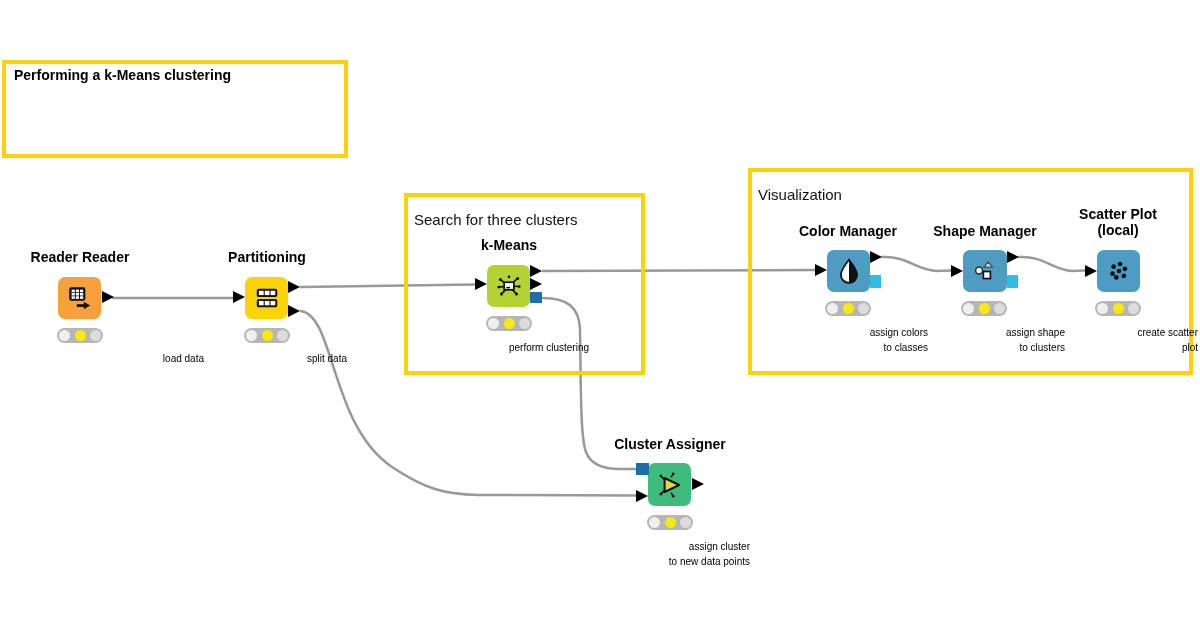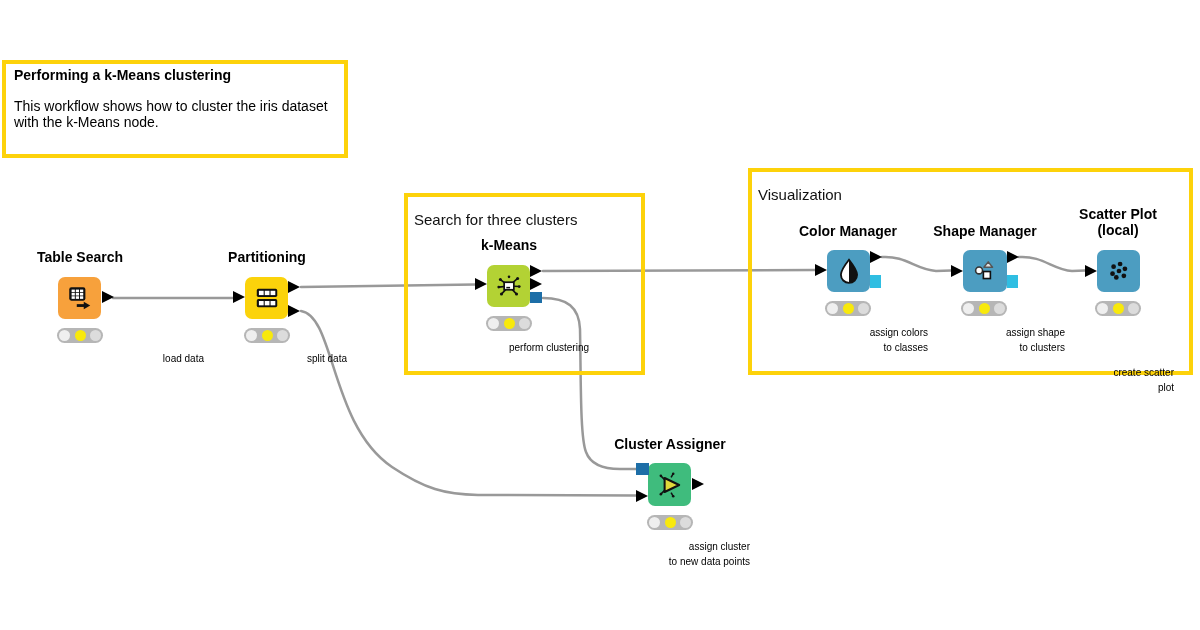--- a/index.html
+++ b/index.html
@@ -40,32 +40,30 @@
     <path class="wire" d="M301 287 L475 284.5"></path>
     <path class="wire" d="M301 311 C335 316 330 425 392 467 C425 489 445 494.5 478 495 L636 495.5"></path>
     <path class="wire" d="M543 271 L815 270"></path>
     <path class="wire" d="M543 298 C567 298 579 307 580 329 C581 378 580 437 586 452 C590 463 601 469 620 469 L636 469"></path>
     <path class="wire" d="M882 257 C906 255.5 916 270 936 271 L951 270.5"></path>
     <path class="wire" d="M1019 257 C1043 255.5 1053 270 1072 271 L1085 270.5"></path>
   </svg>
 
   <div class="annotation-box">
     <div class="annotation-title">Performing a k-Means clustering</div>
-    <div class="annotation-body">This workflow shows how to cluster the iris dataset
-with the k-Means node.</div>
   </div>
 
   <div class="group-box" style="left:404px;top:193px;width:241px;height:182px;">
     <span class="group-label">Search for three clusters</span>
   </div>
   <div class="group-box" style="left:748px;top:168px;width:445px;height:207px;">
     <span class="group-label">Visualization</span>
   </div>
 
-  <div class="node-title" style="left:0px;top:250px;">Table Search</div>
+  <div class="node-title" style="left:0px;top:250px;">Reader Reader</div>
   <div class="node-sq orange" style="left:58px;top:277px;">
     <svg width="28" height="28" viewBox="0 0 26 26">
       <rect x="3" y="3" width="15" height="12.5" rx="2" fill="#111"></rect>
       <g fill="#fff">
         <rect x="5.2" y="5.2" width="3" height="2.4"></rect>
           <rect x="9.1" y="5.2" width="3" height="2.4"></rect>
           <rect x="13" y="5.2" width="3" height="2.4"></rect>
         <rect x="5.2" y="8.3" width="3" height="2.4"></rect>
           <rect x="9.1" y="8.3" width="3" height="2.4"></rect>
           <rect x="13" y="8.3" width="3" height="2.4"></rect>
@@ -233,16 +231,16 @@
         <circle cx="10.5" cy="19" r="2.2"></circle>
       </g>
     </svg>
   </div>
   <div class="port-tri" style="left:1085px;top:264.5px;"></div>
   <div class="traffic" style="left:1095px;top:301px;">
     <i class="l-off1"></i>
       <i class="l-yellow"></i>
       <i class="l-off2"></i>
   </div>
-  <div class="node-label" style="left:1014px;top:325px;margin-top:40px;">create scatter
+  <div class="node-label" style="left:1038px;top:325px;">create scatter
 plot</div>
 
 </div>
 
 </body></html>

